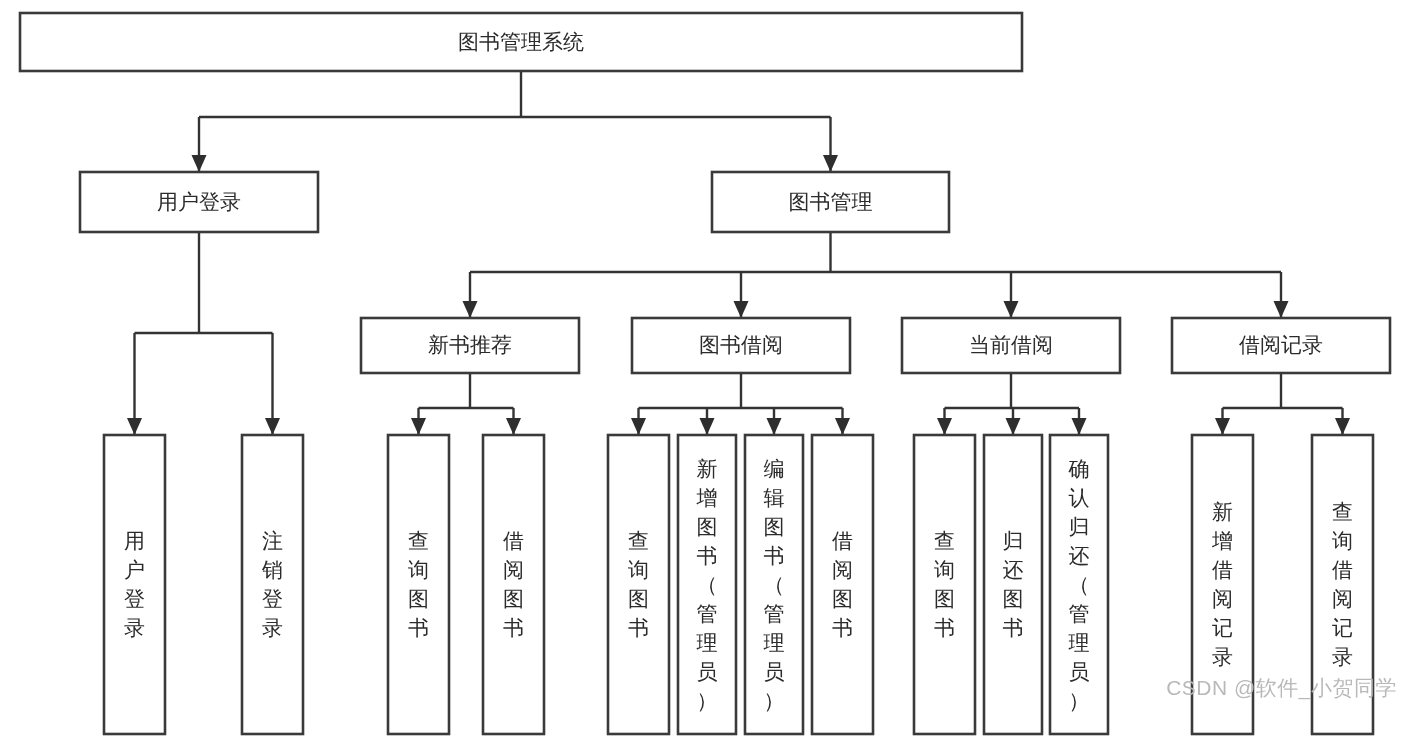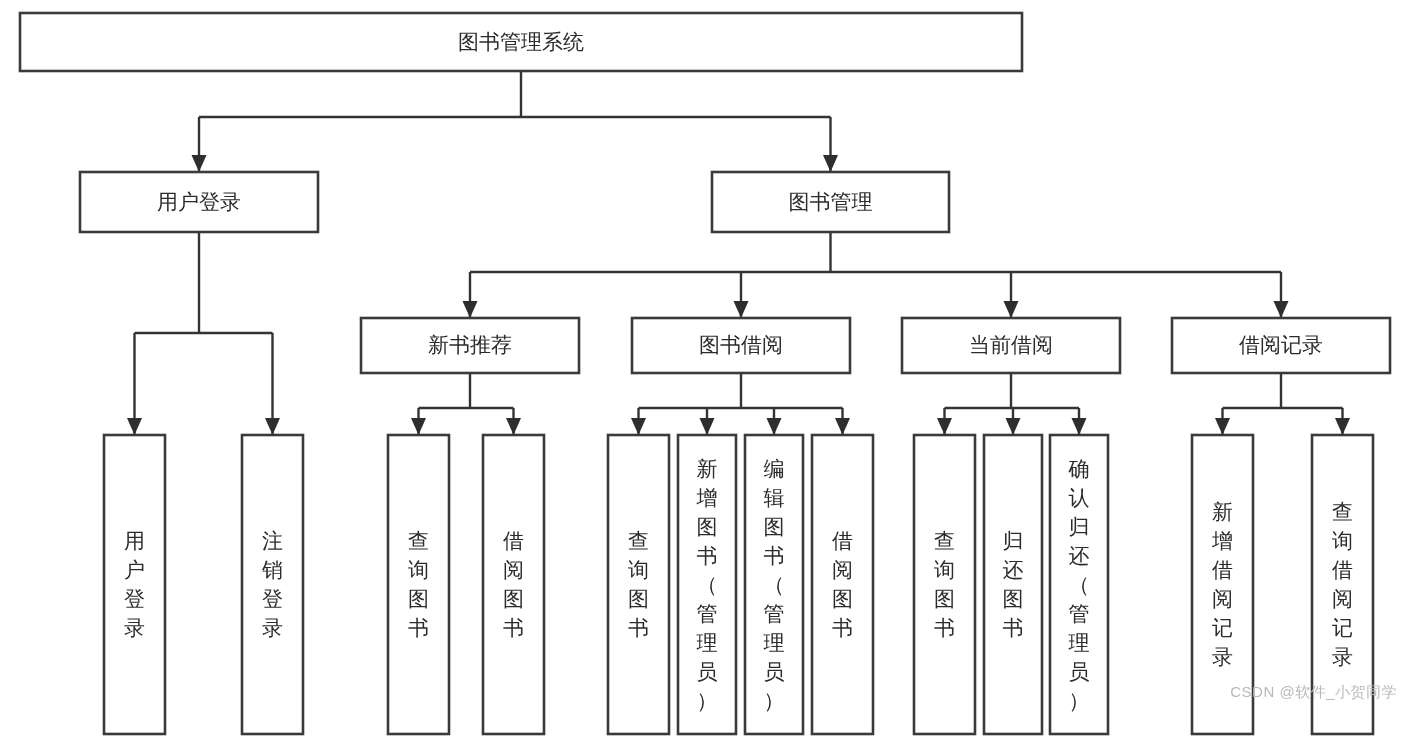--- a/index.html
+++ b/index.html
@@ -52,21 +52,21 @@
     fill: #2b2b2b;
     font-family: "Liberation Sans", "DejaVu Sans", sans-serif;
     font-size: 21px;
     text-anchor: middle;
   }
   .watermark {
     position: absolute;
     right: 8px;
     bottom: 6px;
     font-family: "Liberation Sans", "DejaVu Sans", sans-serif;
-    font-size: 15px;
+    font-size: 21px;
     color: #b9b9b9;
     letter-spacing: 0.5px;
     white-space: nowrap;
     user-select: none;
   }
 </style>
 </head>
 <body>
 
 <div id="diagram-root">

